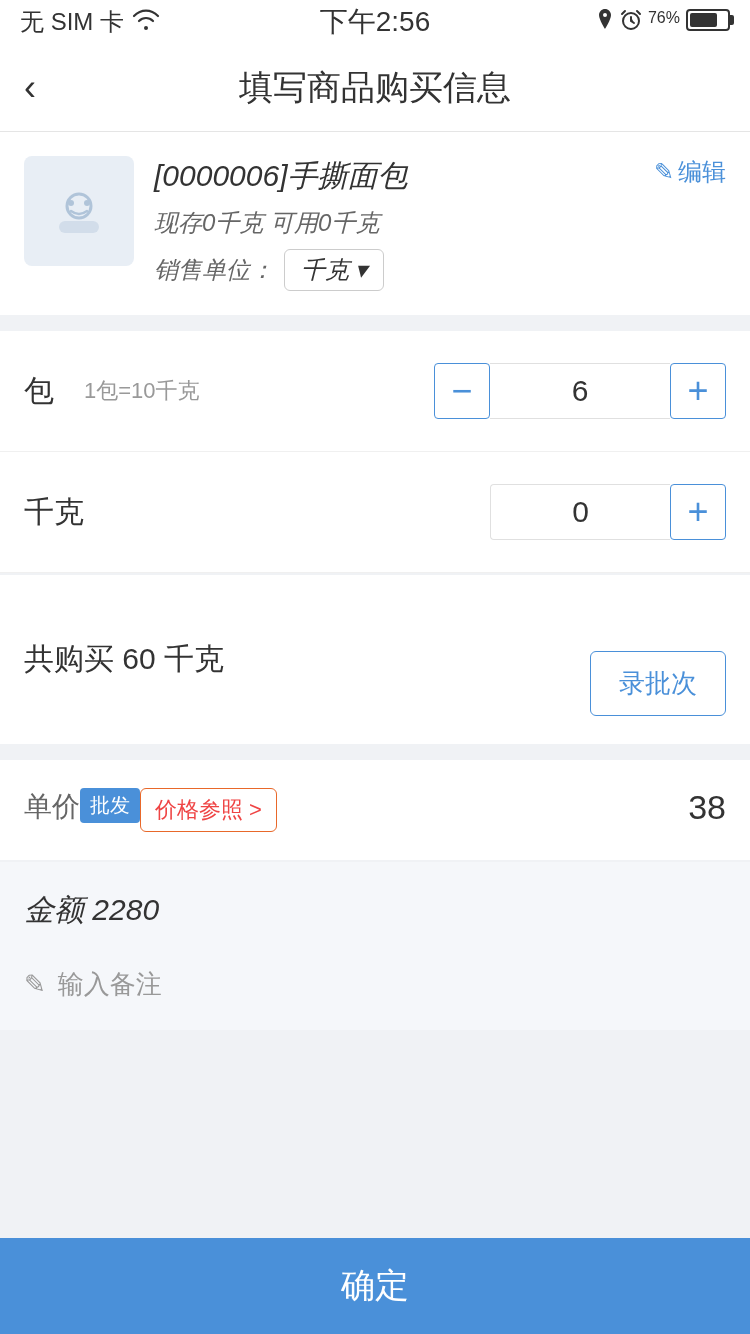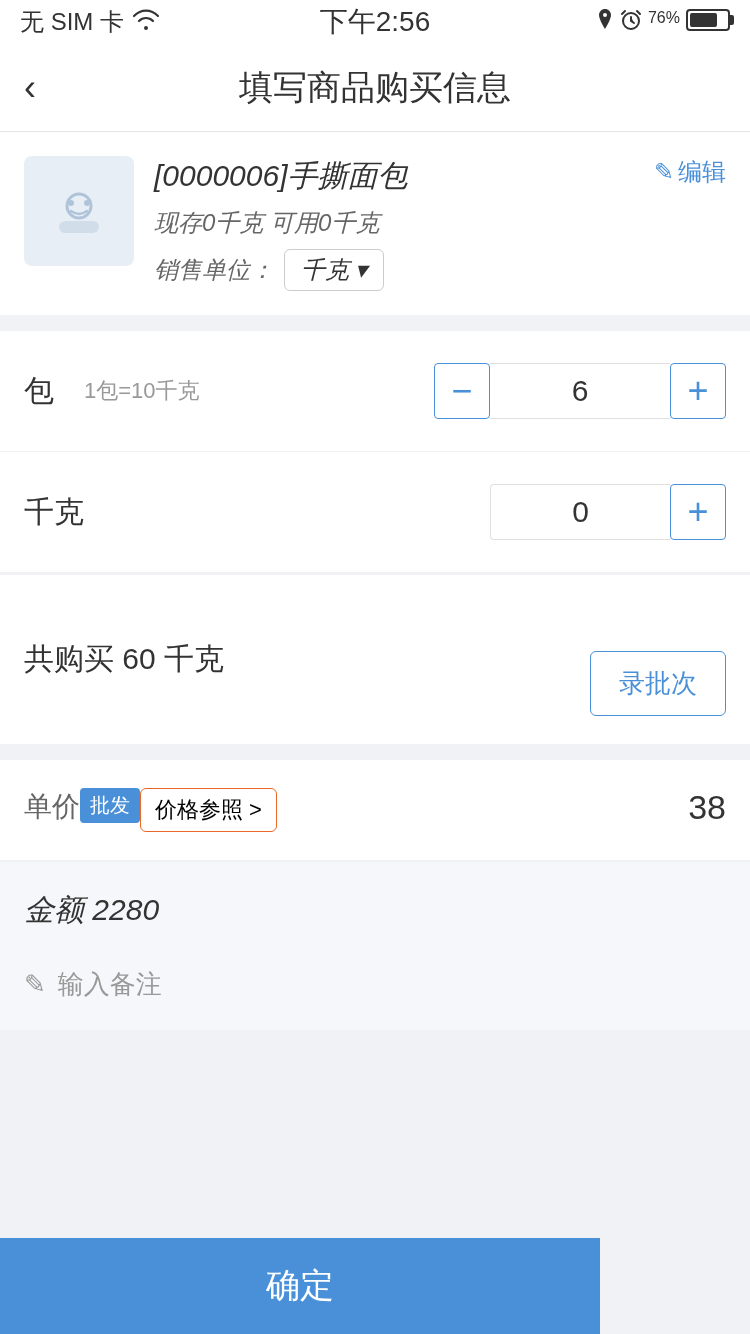--- a/index.html
+++ b/index.html
@@ -191,21 +191,21 @@
     .price-label { font-size: 28px; color: #666; }
     .price-tag {
       background: #4a90d9;
       color: #fff;
       font-size: 20px;
       padding: 4px 10px;
       border-radius: 4px;
     }
     .price-ref-btn {
       border: 1.5px solid #e8682a;
-      color: #000000;
+      color: #ef4444;
       background: #fff;
       padding: 6px 14px;
       border-radius: 6px;
       font-size: 22px;
       display: flex;
       align-items: center;
       gap: 4px;
       cursor: pointer;
     }
     .price-value {
@@ -232,21 +232,21 @@
       gap: 12px;
       color: #999;
       font-size: 26px;
     }
 
     
     .spacer { flex: 1; background: #f0f2f5; min-height: 300px; }
 
     
     .confirm-btn {
-      width: 600px;
+      width: 750px;
       height: 96px;
       background: #4a90d9;
       color: #fff;
       font-size: 34px;
       border: none;
       cursor: pointer;
       position: fixed;
       bottom: 0;
       left: 0;
       display: flex;

